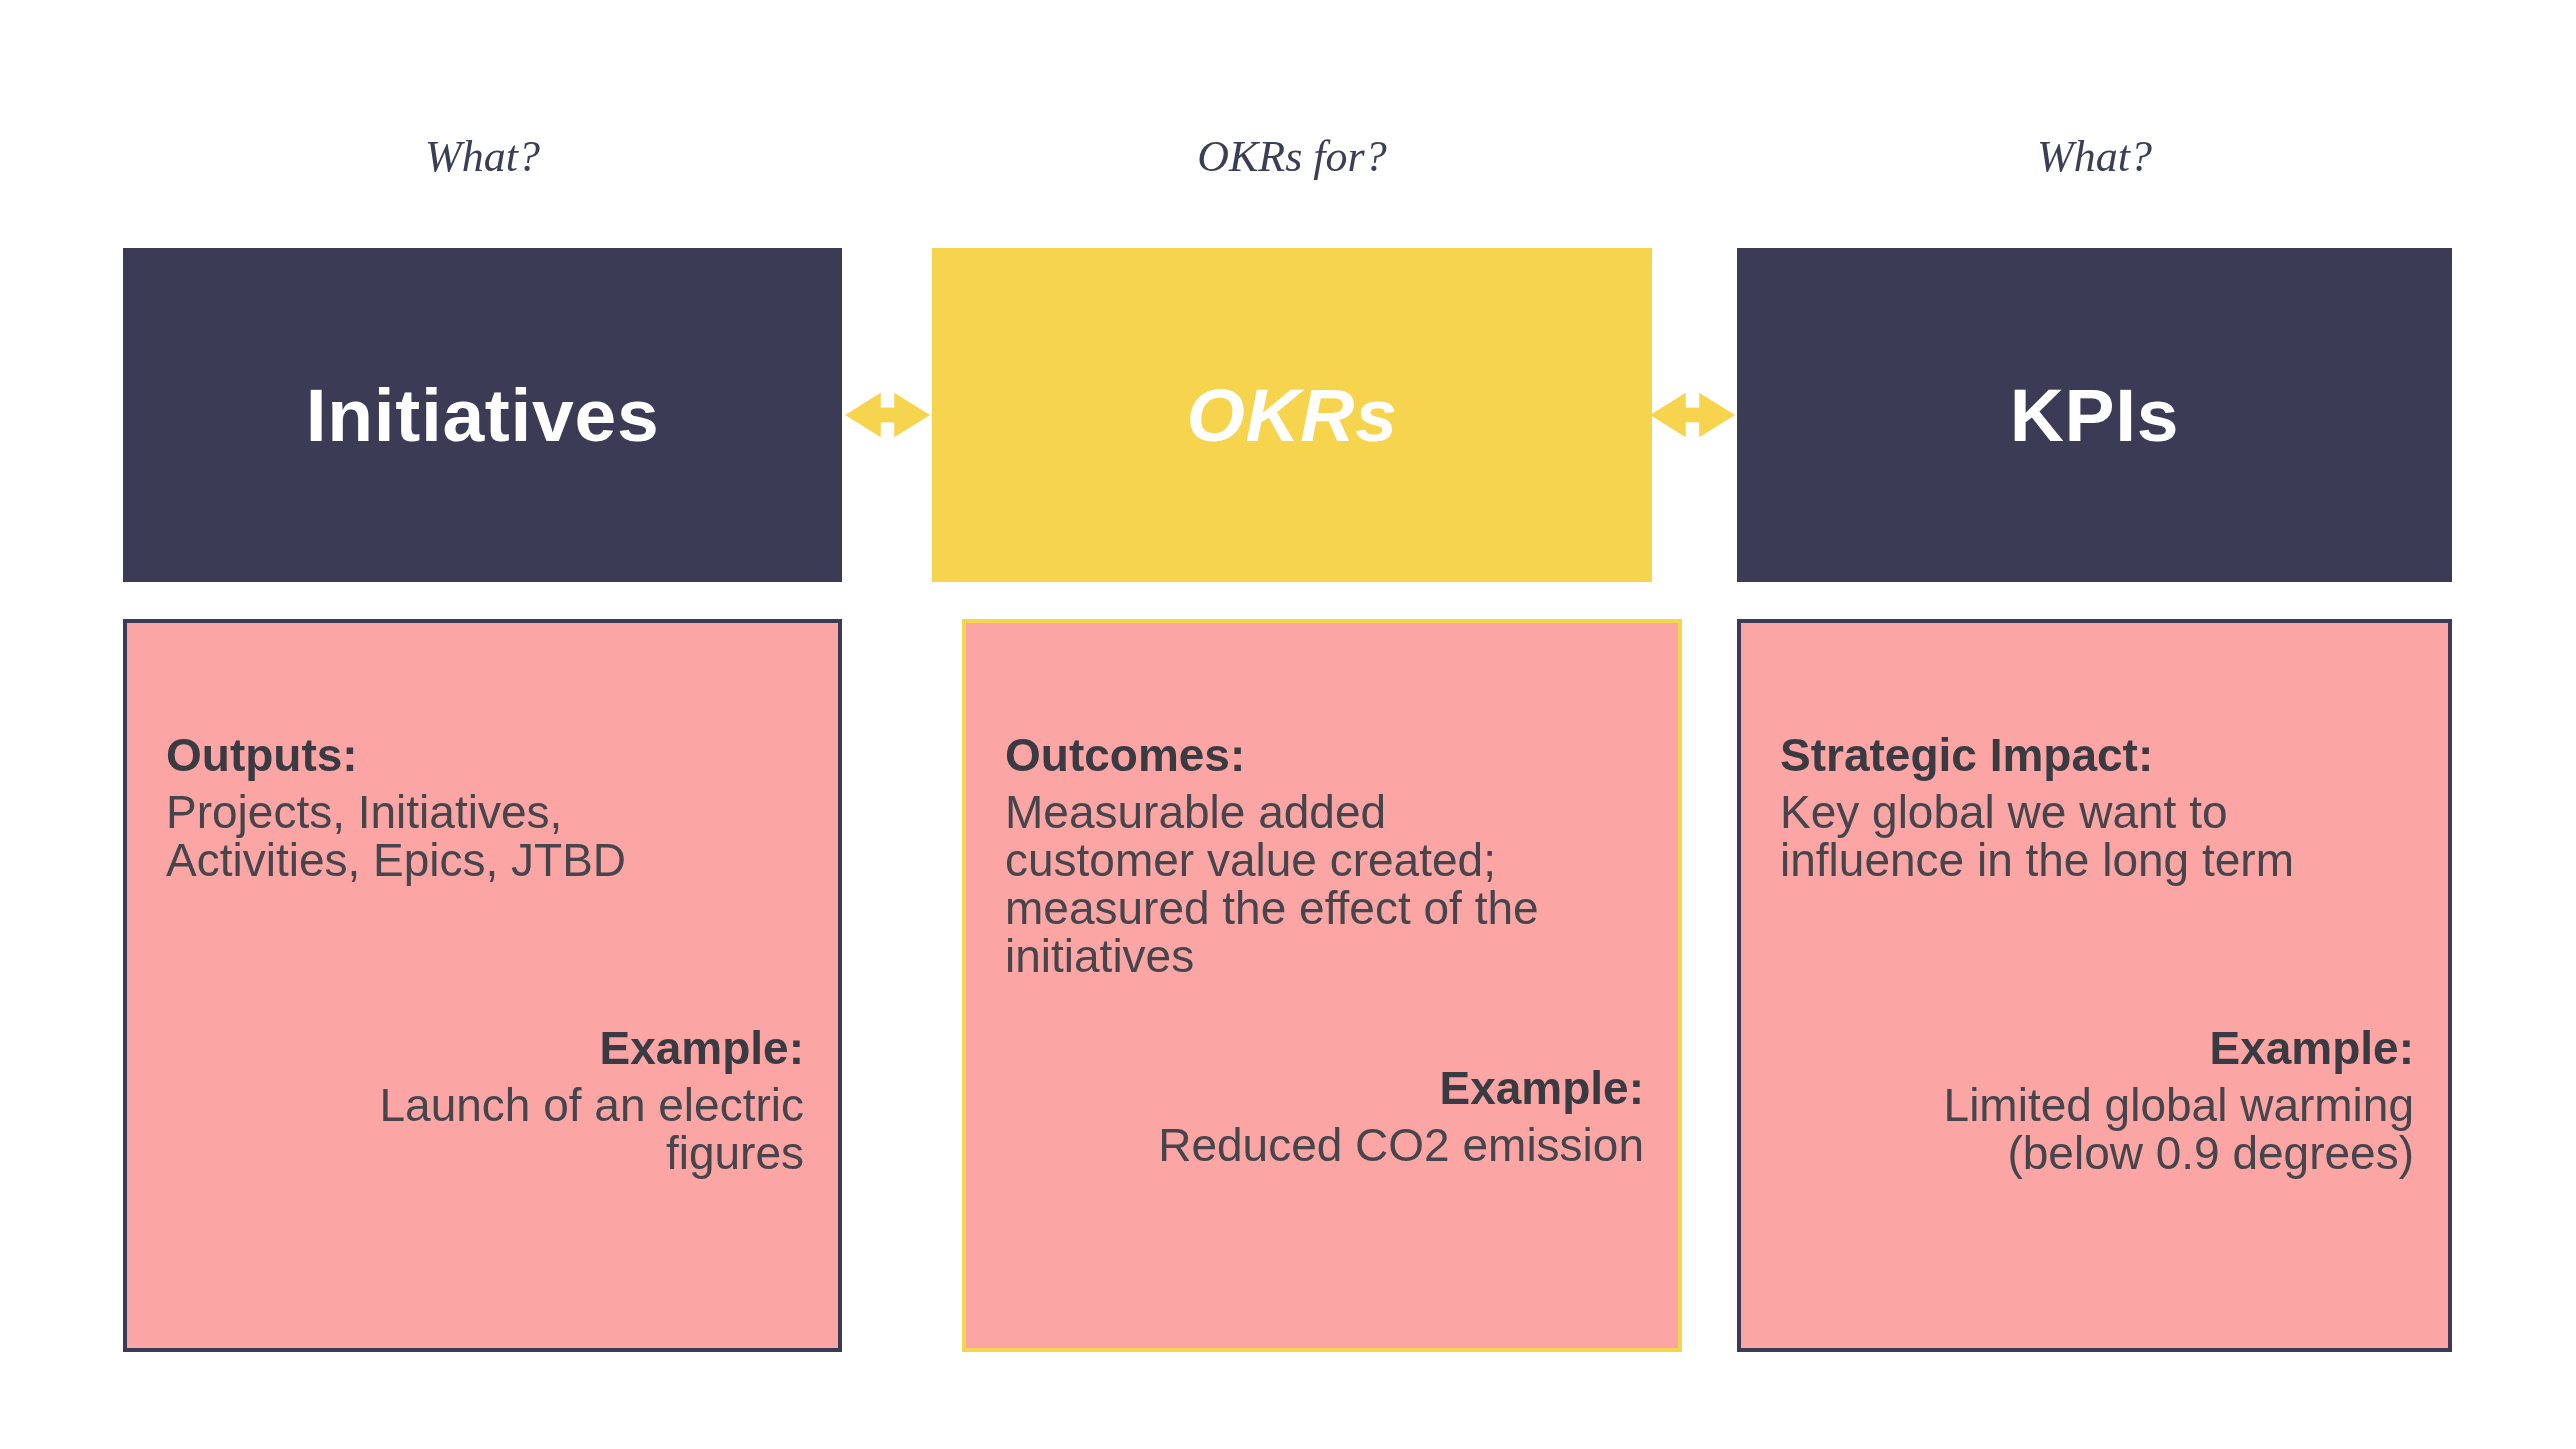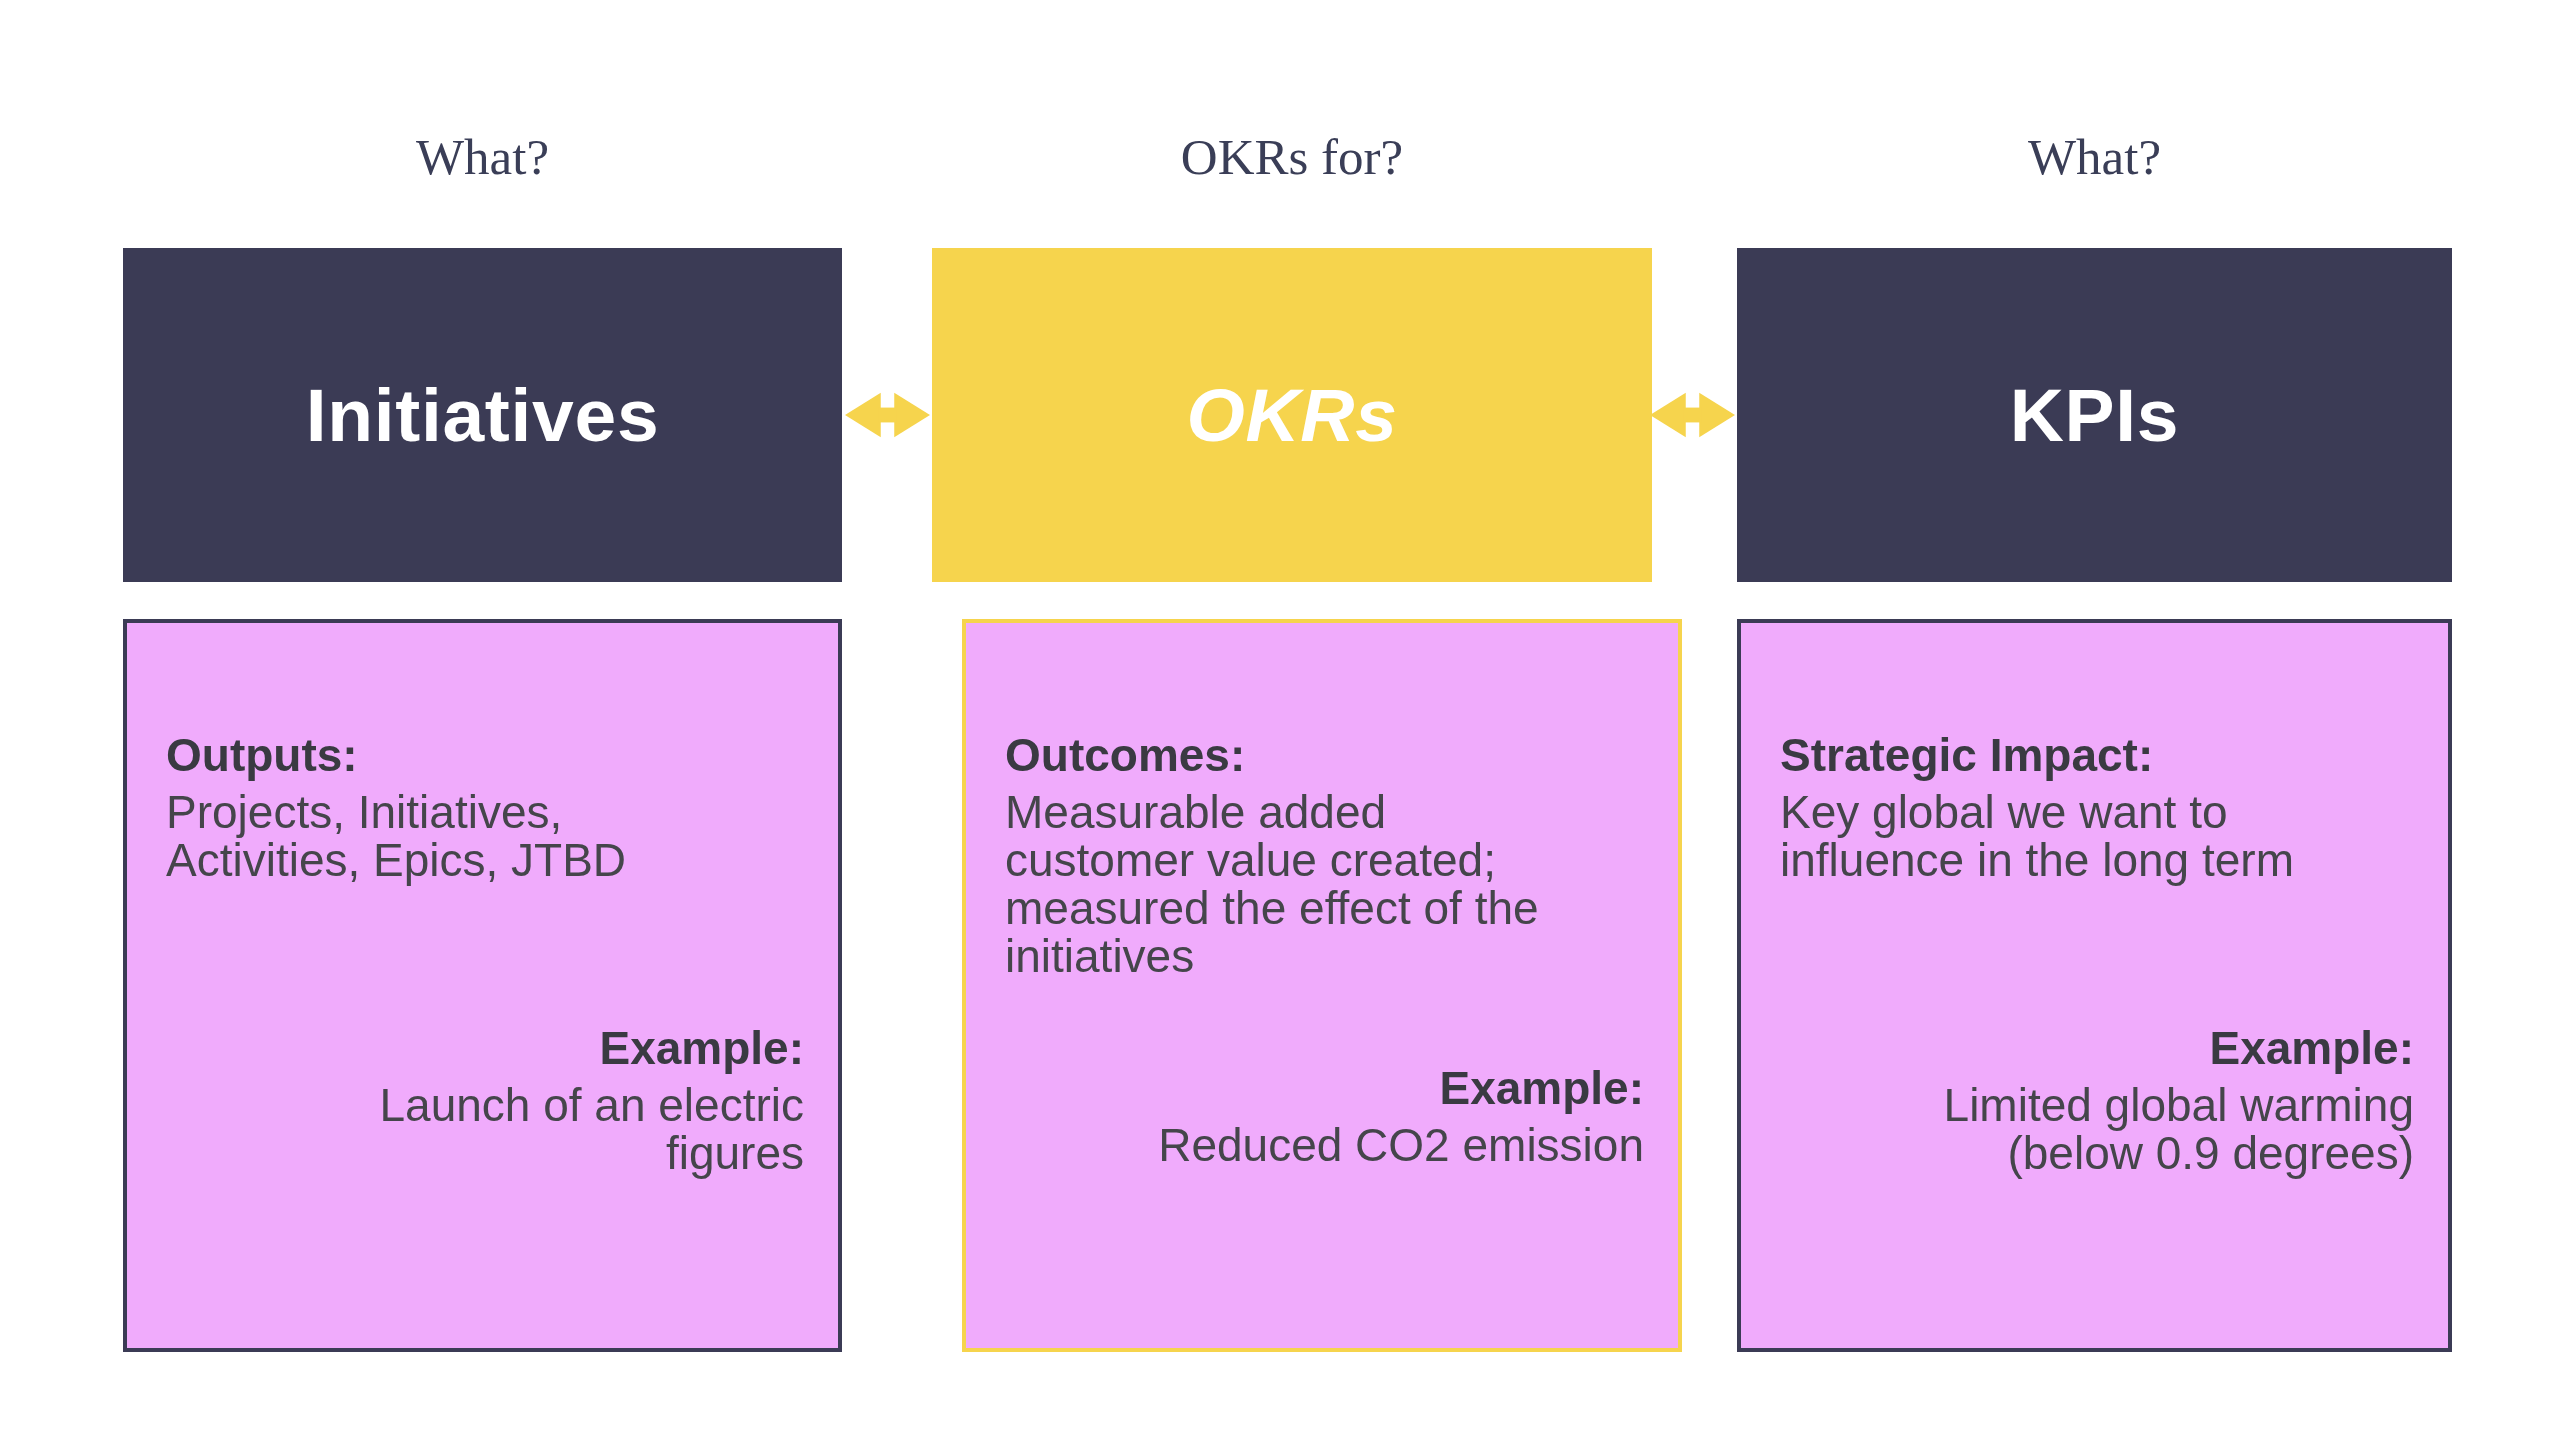--- a/index.html
+++ b/index.html
@@ -23,22 +23,23 @@
 
   
   .question {
     position: absolute;
     top: 119px;
     height: 75px;
     display: flex;
     align-items: center;
     justify-content: center;
     font-family: "Liberation Serif", serif;
-    font-size: 51px;
+    font-size: 44px;
     color: var(--label-color, #3A3E57);
+    font-style: italic;
   }
 
   
   .title-box {
     position: absolute;
     top: 248px;
     height: 334px;
     display: flex;
     align-items: center;
     justify-content: center;
@@ -51,21 +52,21 @@
   .title-box.yellow { background: var(--yellow, #F6D44D); font-style: italic; }
 
   
   .detail-box {
     position: absolute;
     top: 619px;
     height: 733px;
     box-sizing: border-box;
     border: 4.7px solid var(--navy, #3B3B55);
     padding: 99px 34px 0 39px;
-    background: #f0abfc;
+    background: #fca5a5;
   }
   .detail-box.yellow-border { border-color: var(--yellow, #F6D44D); margin-left: 30px; }
 
   .block-heading {
     font-size: 46px;
     line-height: 66px;
     font-weight: bold;
     color: var(--heading-text, #3A3A42);
   }
   .block-body {

